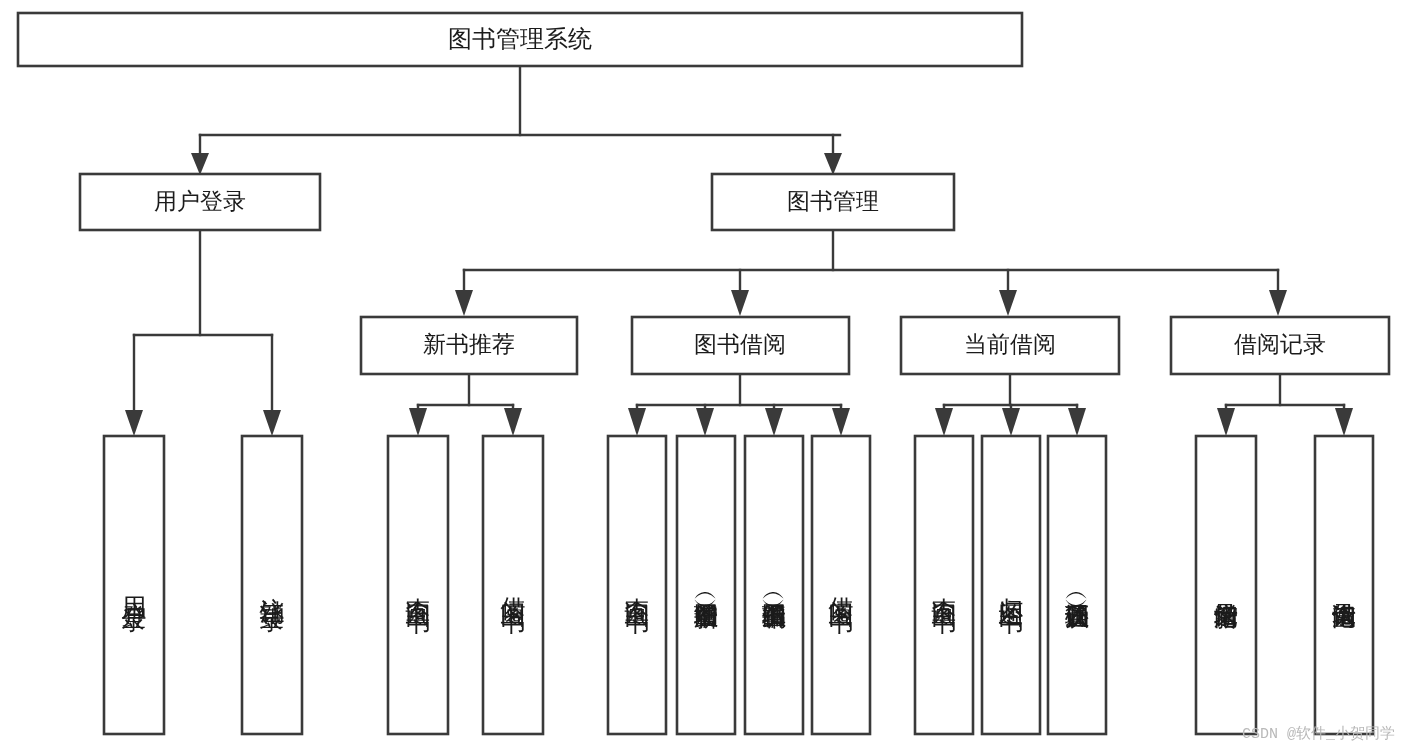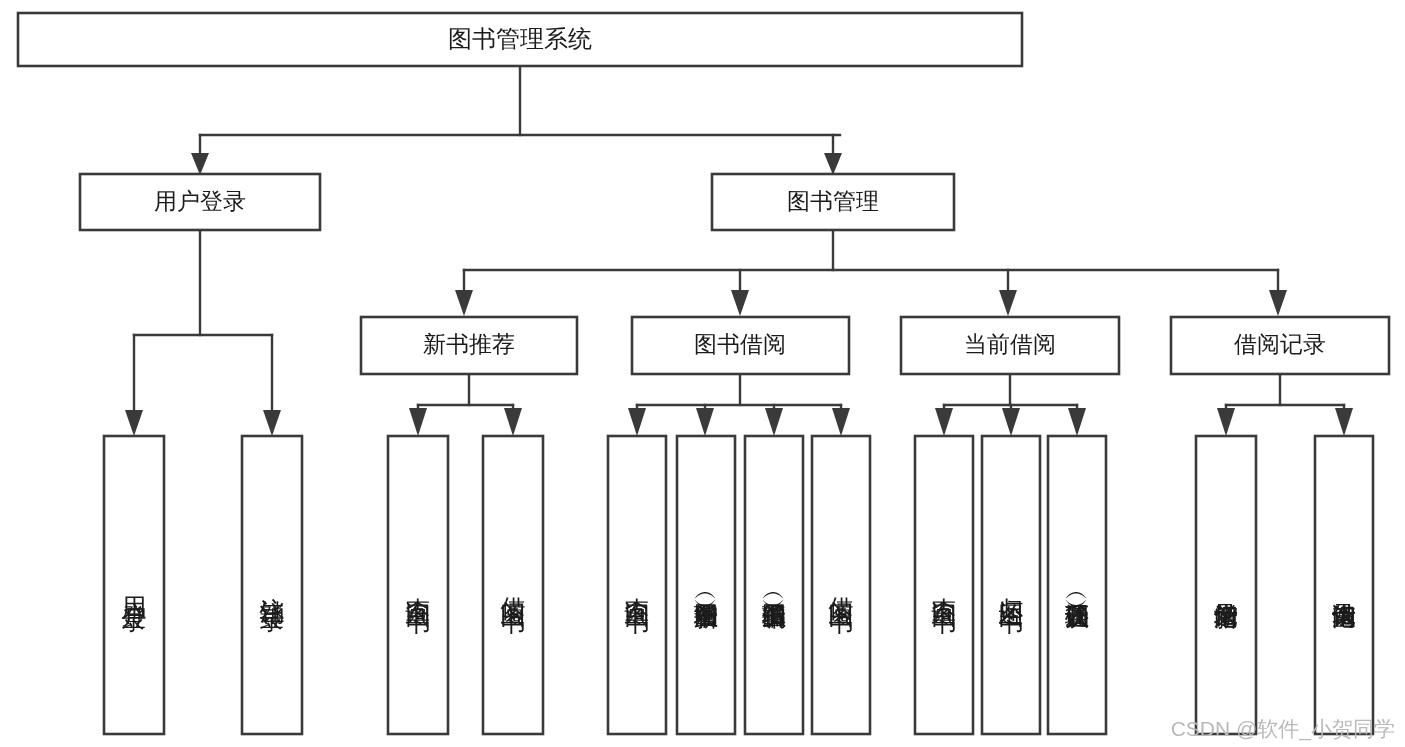--- a/index.html
+++ b/index.html
@@ -35,22 +35,22 @@
     display:flex;
     align-items:center;
     justify-content:center;
     white-space:nowrap;
     pointer-events:none;
   }
   .vlabel.tight{letter-spacing:0px;font-size:24px;}
   #watermark{
     position:absolute;
     right:10px;bottom:4px;
-    font-family:Liberation Sans, sans-serif;
-    font-size:21px;
+    font-family:Liberation Mono, monospace;
+    font-size:15px;
     color:#b9b9b9;
     white-space:nowrap;
     pointer-events:none;
   }
 </style>
 </head>
 <body>
 
 <div id="diagram-root">
 

